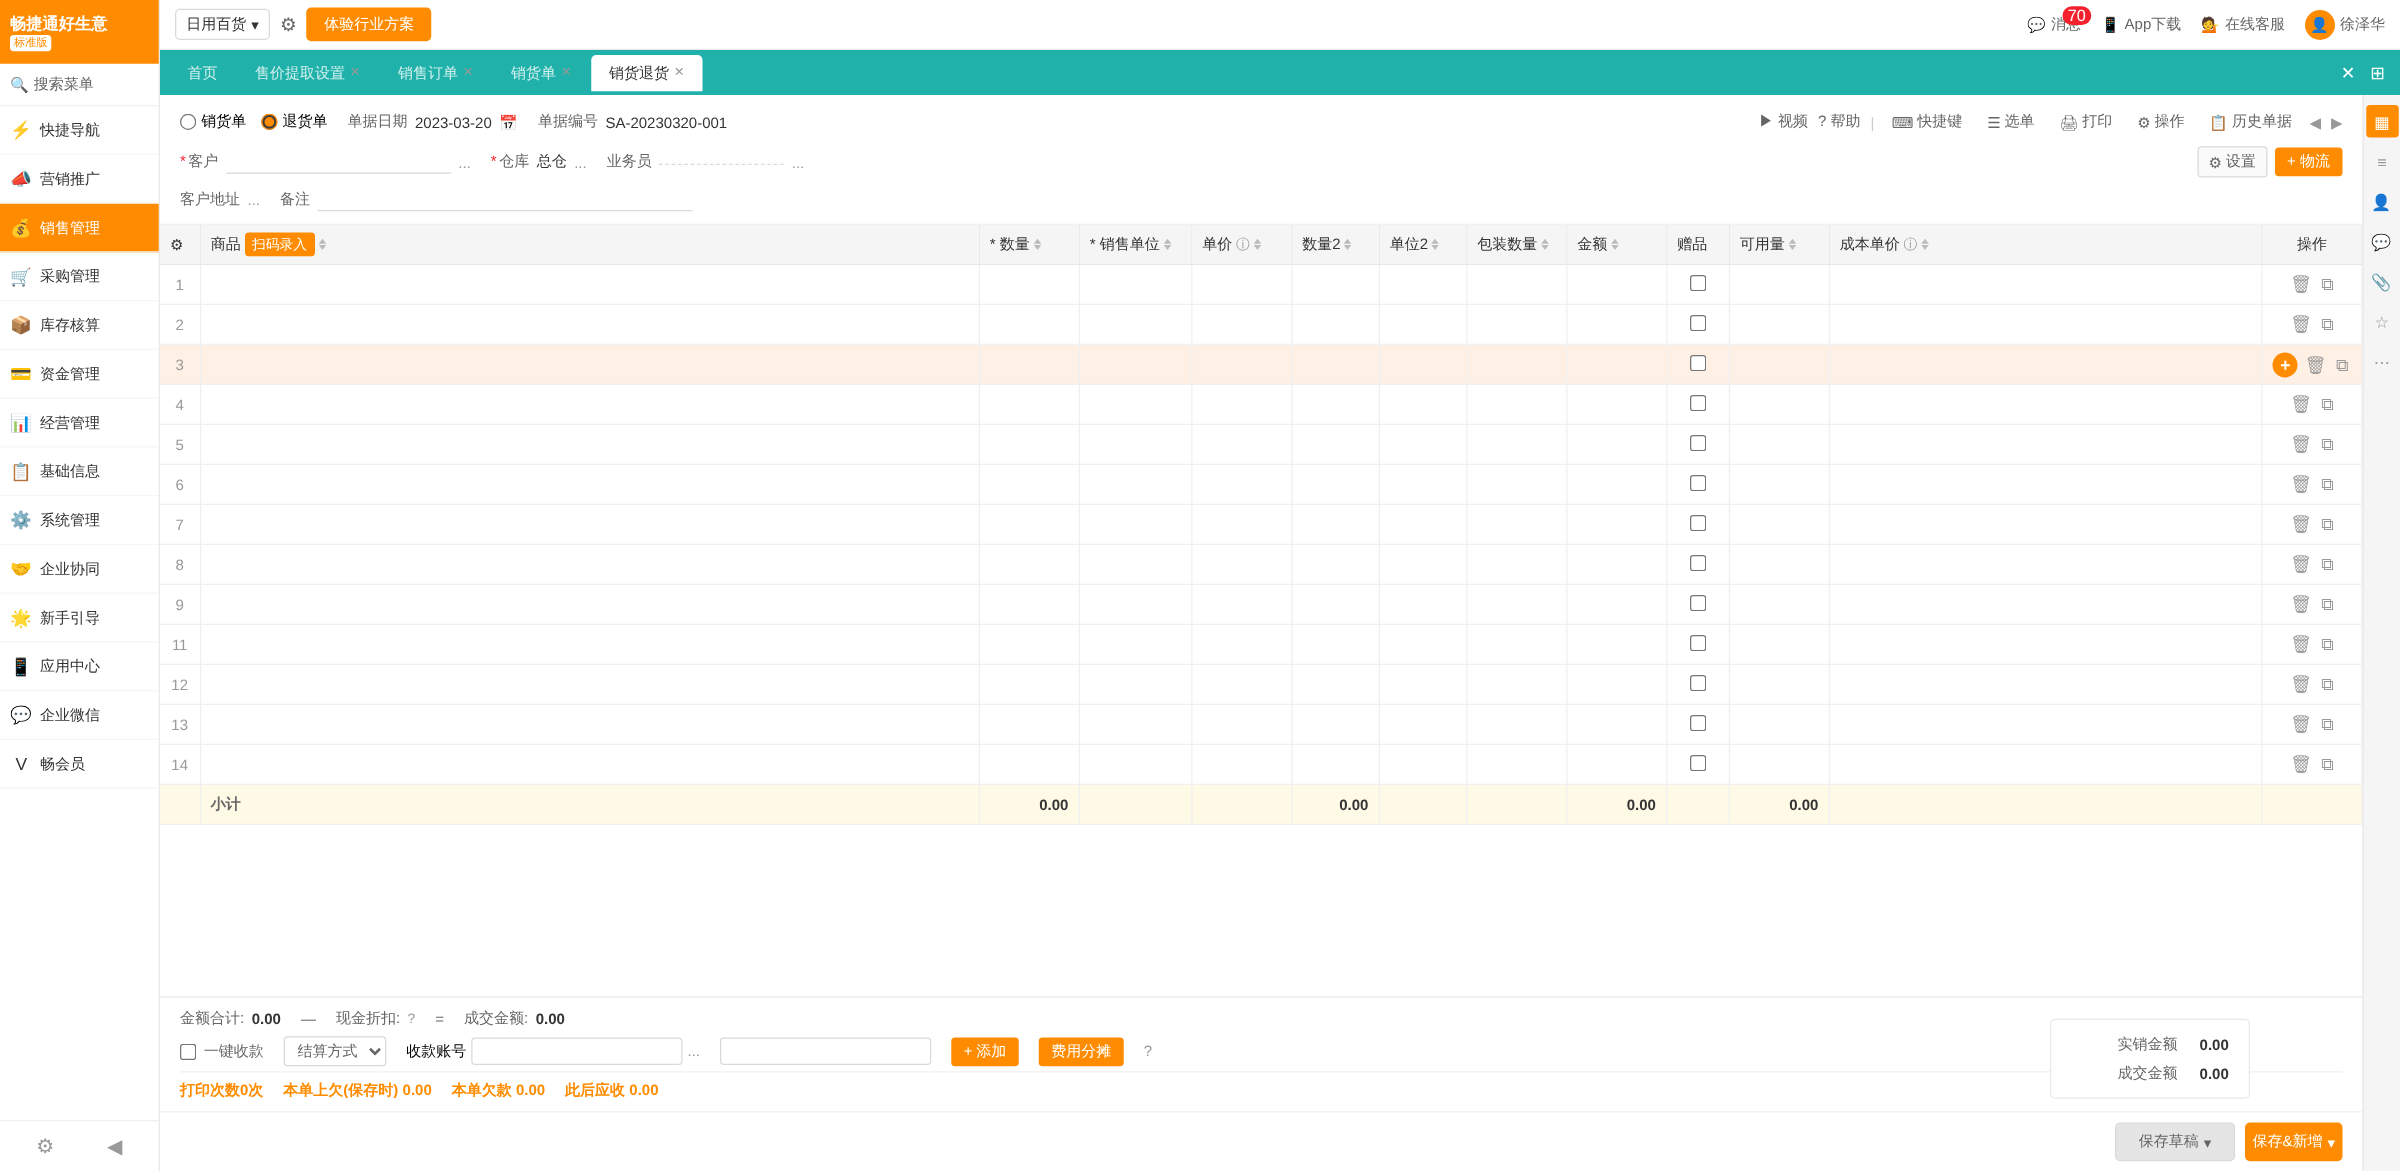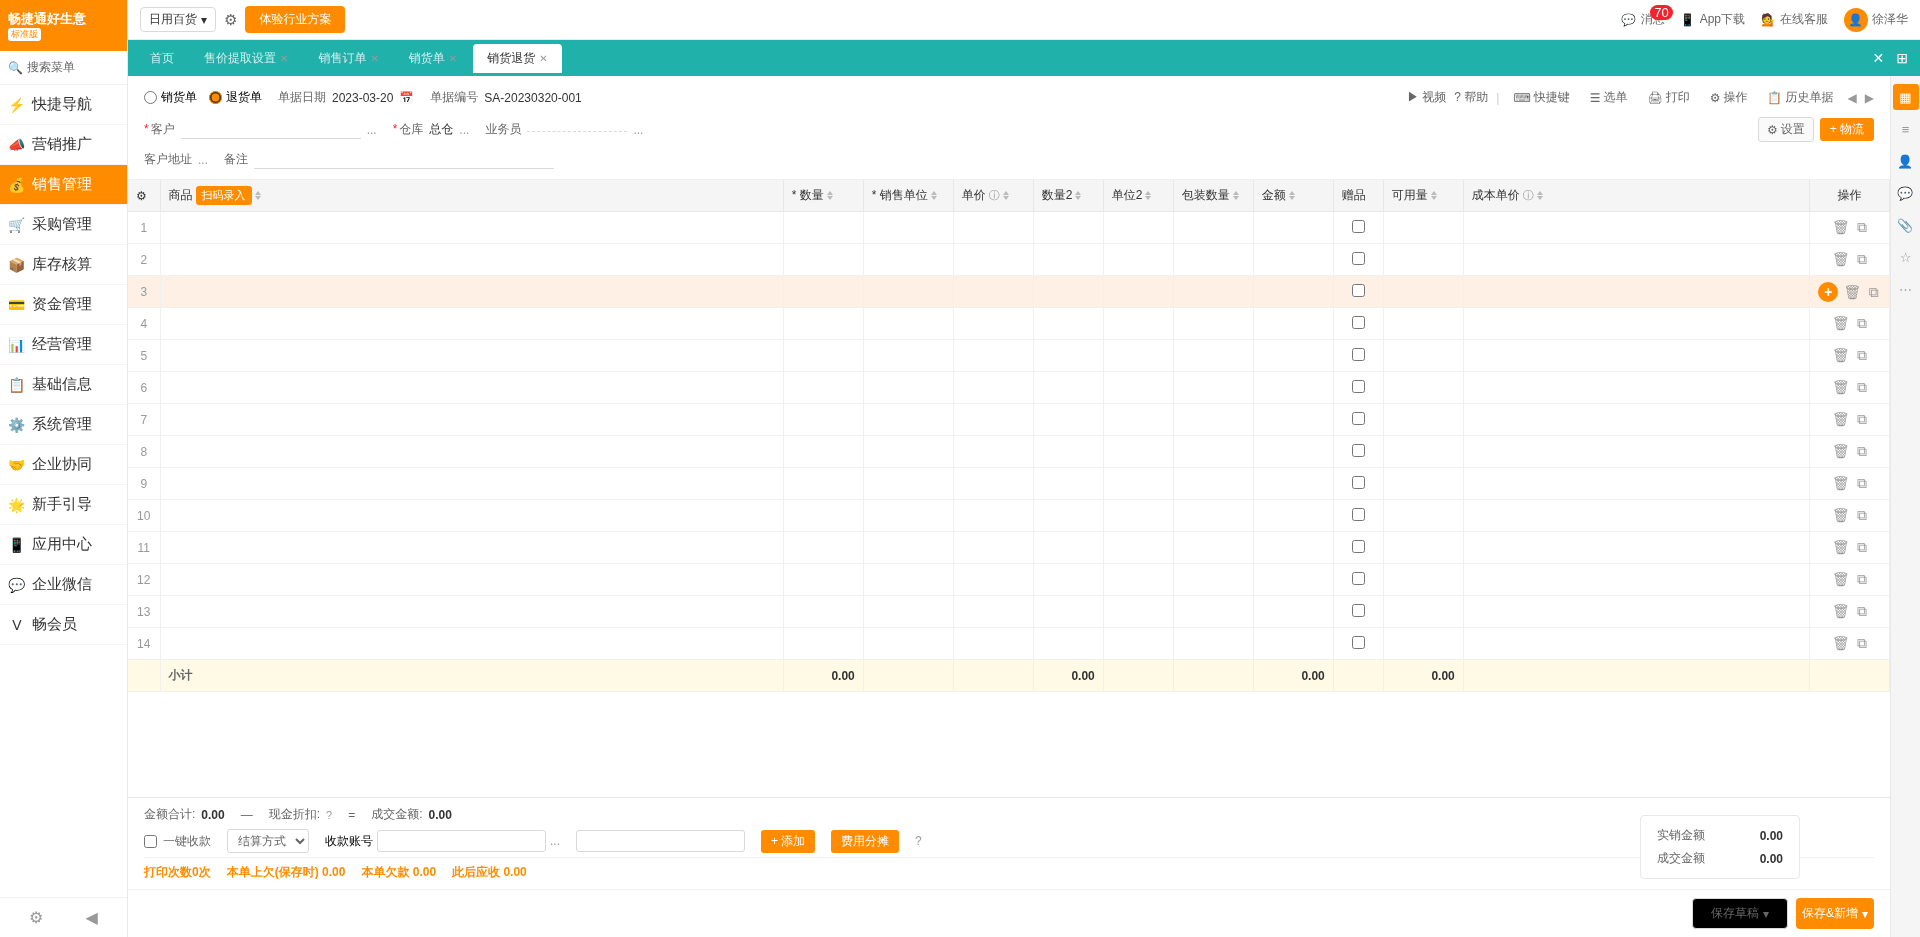--- a/index.html
+++ b/index.html
@@ -6,21 +6,21 @@
     body { background: #f0f2f5; display: flex; height: 937px; overflow: hidden; }
 
     
     .sidebar { width: 128px; background: #fff; display: flex; flex-direction: column; border-right: 1px solid #e8e8e8; flex-shrink: 0; }
     .sidebar-logo { background: #ff8c00; padding: 10px 8px; display: flex; align-items: center; gap: 6px; }
     .sidebar-logo-badge { background: #fff; color: #ff8c00; font-size: 9px; border-radius: 3px; padding: 0 3px; }
     .sidebar-search { padding: 8px; border-bottom: 1px solid #f0f0f0; display: flex; align-items: center; gap: 4px; color: #666; cursor: pointer; }
     .sidebar-nav-item { padding: 10px 8px; display: flex; align-items: center; gap: 6px; cursor: pointer; color: #333; border-bottom: 1px solid #f5f5f5; }
     .sidebar-nav-item.active { background: #ff8c00; color: #fff; }
     .sidebar-nav-item .nav-icon { width: 18px; height: 18px; display: inline-flex; align-items: center; justify-content: center; font-size: 14px; flex-shrink: 0; }
-    .sidebar-nav-item .nav-label { font-size: 15px; }
+    .sidebar-nav-item .nav-label { font-size: 12px; }
     .sidebar-bottom { margin-top: auto; display: flex; align-items: center; justify-content: space-around; padding: 10px 8px; border-top: 1px solid #f0f0f0; }
 
     
     .main { flex: 1; display: flex; flex-direction: column; overflow: hidden; }
 
     
     .topbar { height: 40px; background: #fff; display: flex; align-items: center; justify-content: space-between; padding: 0 12px; border-bottom: 1px solid #e8e8e8; flex-shrink: 0; }
     .topbar-left { display: flex; align-items: center; gap: 8px; }
     .topbar-select { display: flex; align-items: center; gap: 4px; border: 1px solid #d9d9d9; border-radius: 4px; padding: 3px 8px; cursor: pointer; color: #333; }
     .topbar-btn-orange { background: #ff8c00; color: #fff; border: none; border-radius: 4px; padding: 5px 14px; cursor: pointer; font-size: 12px; }
@@ -92,26 +92,26 @@
     .summary-equal { color: #666; }
     .calc-method { display: flex; align-items: center; gap: 4px; }
     .calc-select { border: 1px solid #d9d9d9; border-radius: 3px; padding: 3px 6px; min-width: 80px; color: #666; background: #fff; cursor: pointer; }
     .bank-input { border: 1px solid #d9d9d9; border-radius: 3px; padding: 3px 6px; min-width: 80px; color: #666; background: #fff; }
     .amount-input { border: 1px solid #d9d9d9; border-radius: 3px; padding: 3px 6px; min-width: 60px; color: #666; background: #fff; }
     .fee-btn { background: #ff8c00; color: #fff; border: none; border-radius: 3px; padding: 3px 10px; cursor: pointer; }
     .fee-help { color: #999; cursor: pointer; }
     .bottom-row3 { display: flex; align-items: center; gap: 16px; padding-top: 6px; border-top: 1px solid #f0f0f0; margin-top: 4px; }
     .stat-item { color: #666; }
     .stat-item span { color: #ff8c00; font-weight: bold; }
-    .rs-row { display: flex; justify-content: space-between; gap: 12px; align-items: center; padding: 3px 0; color: #666; }
+    .rs-row { display: flex; justify-content: space-between; gap: 12px; align-items: center; padding: 3px 0; color: #666; margin-left: 37px; }
     .rs-value { color: #333; font-weight: bold; }
 
     
     .save-btns { display: flex; gap: 8px; justify-content: flex-end; padding: 8px 16px; border-top: 1px solid #f0f0f0; flex-shrink: 0; background: #fff; }
-    .btn-draft { border: 1px solid #d9d9d9; background: #000000; color: #666; border-radius: 4px; padding: 6px 18px; cursor: pointer; display: flex; align-items: center; gap: 4px; }
+    .btn-draft { border: 1px solid #d9d9d9; background: #e5e5e5; color: #666; border-radius: 4px; padding: 6px 18px; cursor: pointer; display: flex; align-items: center; gap: 4px; }
     .btn-save-new { background: #ff8c00; color: #fff; border: none; border-radius: 4px; padding: 6px 6px; cursor: pointer; display: flex; align-items: center; gap: 4px; }
 
     
     .right-panel { width: 30px; background: #f5f5f5; border-left: 1px solid #e8e8e8; display: flex; flex-direction: column; align-items: center; padding-top: 8px; gap: 6px; flex-shrink: 0; }
     .rp-icon { width: 26px; height: 26px; display: flex; align-items: center; justify-content: center; color: #999; cursor: pointer; border-radius: 3px; font-size: 13px; }
     .rp-icon.active { background: #ff8c00; color: #fff; }
 
     .divider { color: #ccc; }
     .info-icon { color: #999; cursor: pointer; font-size: 11px; }
   </style>
@@ -582,38 +582,20 @@
                 <td class="checkbox-cell"><input type="checkbox" style="accent-color: rgb(255, 140, 0);"></td>
                 <td></td>
                 <td></td>
                 <td class="col-actions">
         <span class="action-icon">🗑</span>
         <span class="action-icon">⧉</span>
       </td>
               </tr>
               <tr>
                 <td class="row-num">9</td>
-                <td></td>
-                <td></td>
-                <td></td>
-                <td></td>
-                <td></td>
-                <td></td>
-                <td></td>
-                <td></td>
-                <td class="checkbox-cell"><input type="checkbox" style="accent-color: rgb(255, 140, 0);"></td>
-                <td></td>
-                <td></td>
-                <td class="col-actions">
-        <span class="action-icon">🗑</span>
-        <span class="action-icon">⧉</span>
-      </td>
-              </tr>
-              <tr>
-                <td class="row-num">10</td>
                 <td></td>
                 <td></td>
                 <td></td>
                 <td></td>
                 <td></td>
                 <td></td>
                 <td></td>
                 <td></td>
                 <td class="checkbox-cell"><input type="checkbox" style="accent-color: rgb(255, 140, 0);"></td>
                 <td></td>

